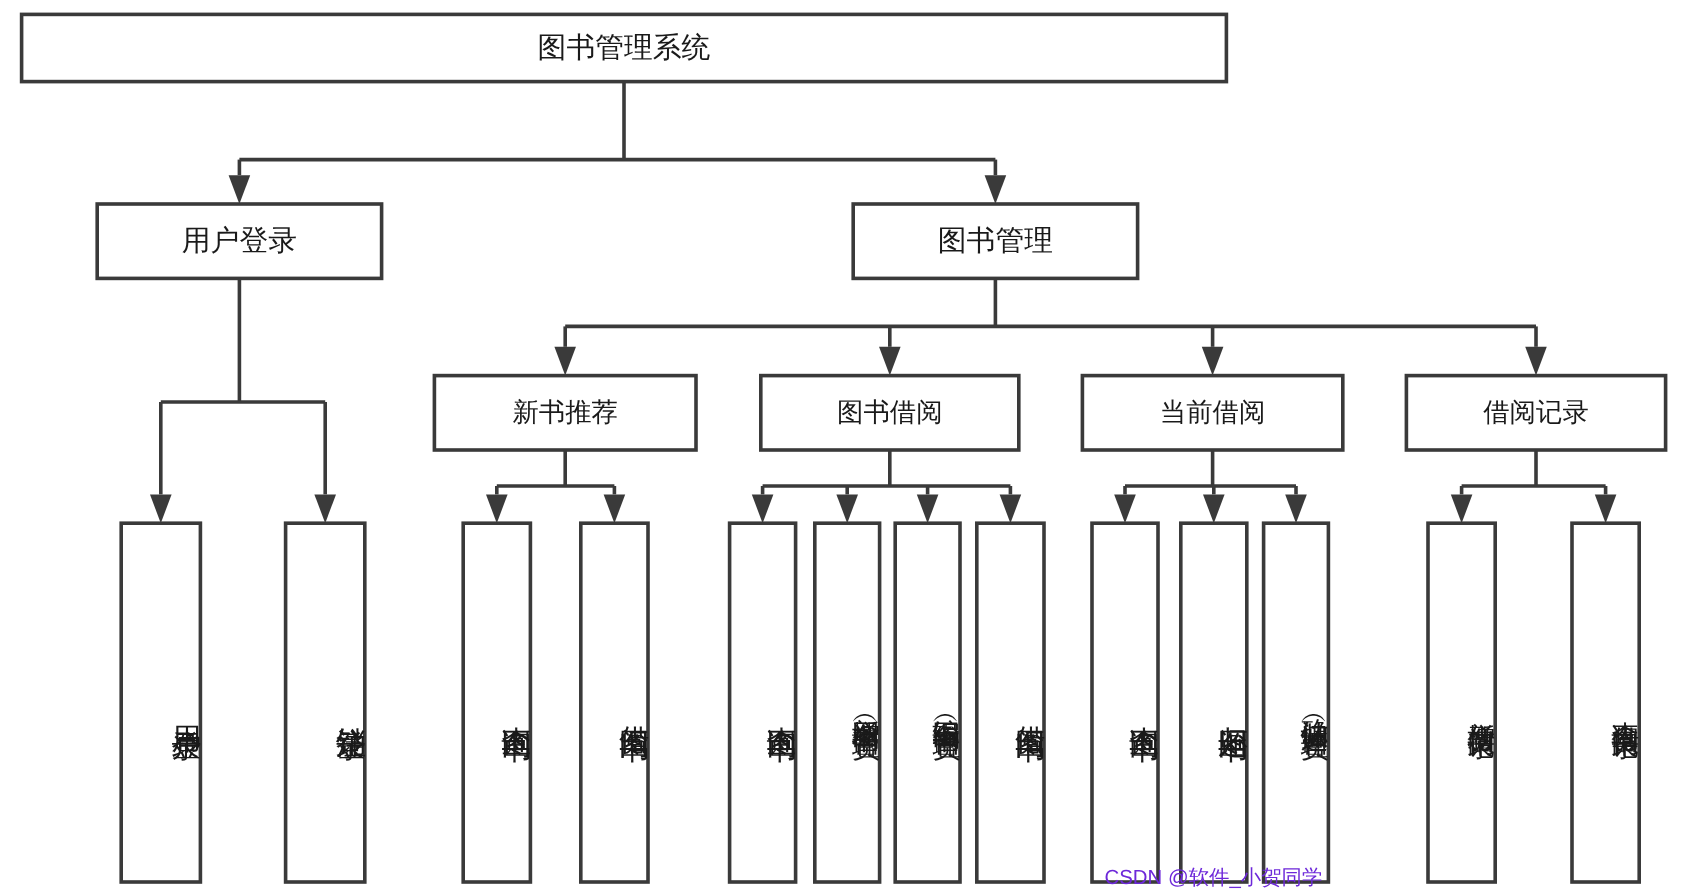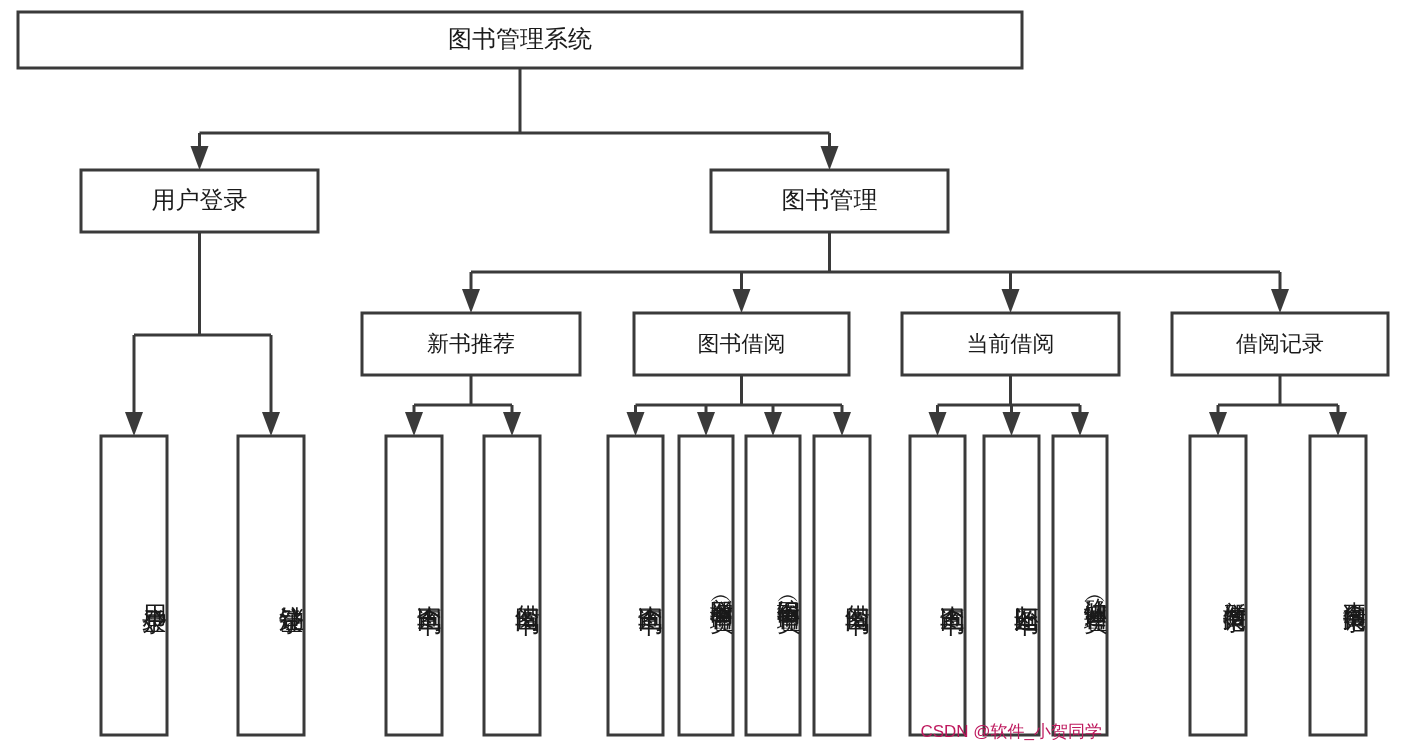--- a/index.html
+++ b/index.html
@@ -25,21 +25,21 @@
     font-size:24px;color:#1a1a1a;
     letter-spacing:2px;
     line-height:1;
     display:flex;align-items:flex-start;justify-content:center;
     white-space:nowrap;
     pointer-events:none;
   }
   .watermark{
     position:absolute;right:8px;bottom:4px;
     font-family:"Liberation Sans","DejaVu Sans",sans-serif;
-    font-size:17px;color:#be185d;white-space:nowrap;
+    font-size:17px;color:#6d28d9;white-space:nowrap;
   }
 </style>
 </head>
 <body>
 
 <div id="diagram-root">
 
   <svg id="tree-svg" viewBox="0 0 1405 747">
     <g id="connectors-layer">
         <line x1="520" y1="68" x2="520" y2="133" class="conn"></line>

